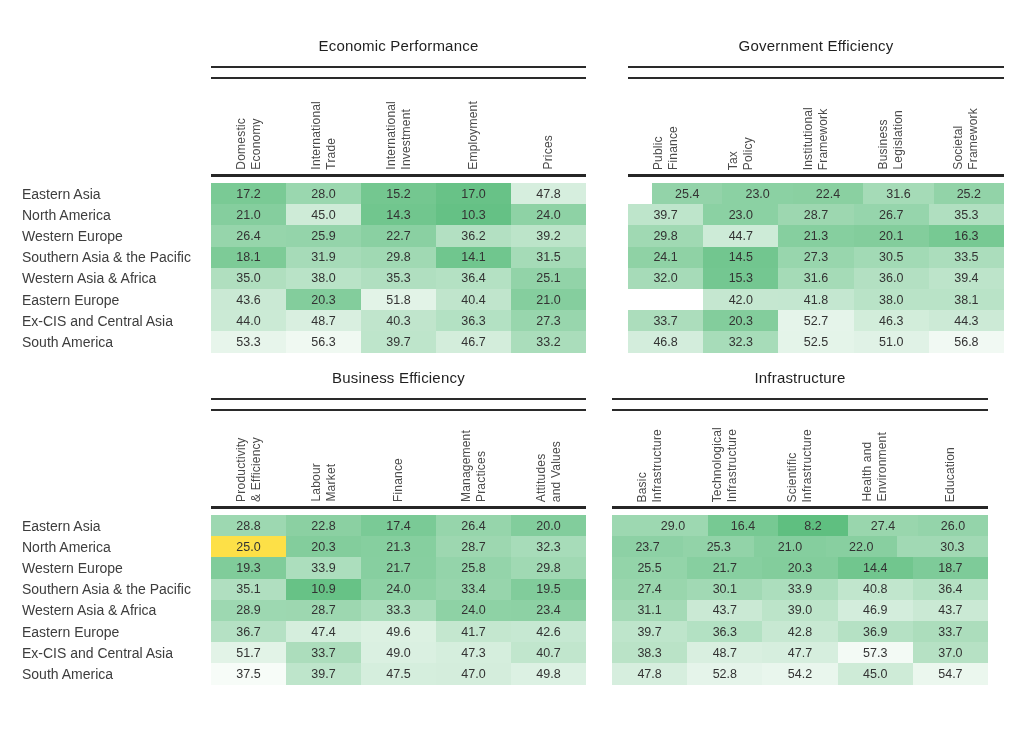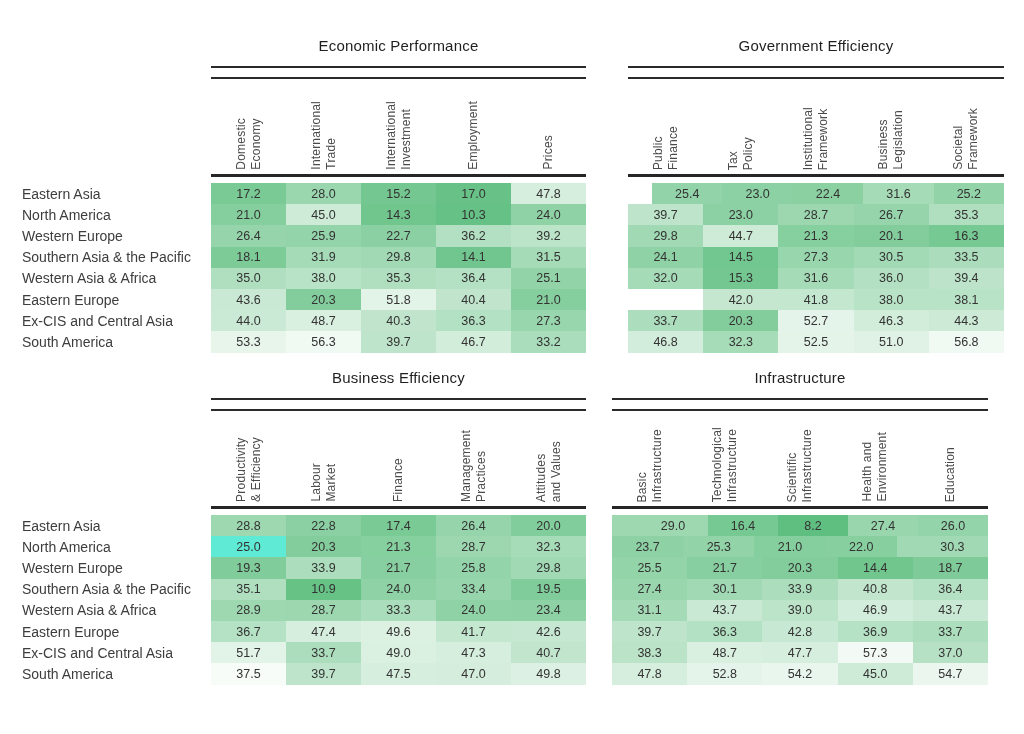--- a/index.html
+++ b/index.html
@@ -243,21 +243,21 @@
     <div class="thick-rule"></div>
     <div class="grid">
         <div class="trow">
           <div class="tcell" style="background: rgb(157, 216, 177);">28.8</div>
           <div class="tcell" style="background: rgb(139, 208, 162);">22.8</div>
           <div class="tcell" style="background: rgb(122, 202, 150);">17.4</div>
           <div class="tcell" style="background: rgb(150, 213, 171);">26.4</div>
           <div class="tcell" style="background: rgb(130, 205, 156);">20.0</div>
         </div>
         <div class="trow">
-          <div class="tcell" style="background: #5eead4;">25.0</div>
+          <div class="tcell" style="background: #fde047;">25.0</div>
           <div class="tcell" style="background: rgb(131, 205, 156);">20.3</div>
           <div class="tcell" style="background: rgb(134, 207, 159);">21.3</div>
           <div class="tcell" style="background: rgb(157, 215, 176);">28.7</div>
           <div class="tcell" style="background: rgb(167, 220, 185);">32.3</div>
         </div>
         <div class="trow">
           <div class="tcell" style="background: rgb(128, 204, 154);">19.3</div>
           <div class="tcell" style="background: rgb(172, 222, 189);">33.9</div>
           <div class="tcell" style="background: rgb(135, 207, 160);">21.7</div>
           <div class="tcell" style="background: rgb(148, 212, 170);">25.8</div>

